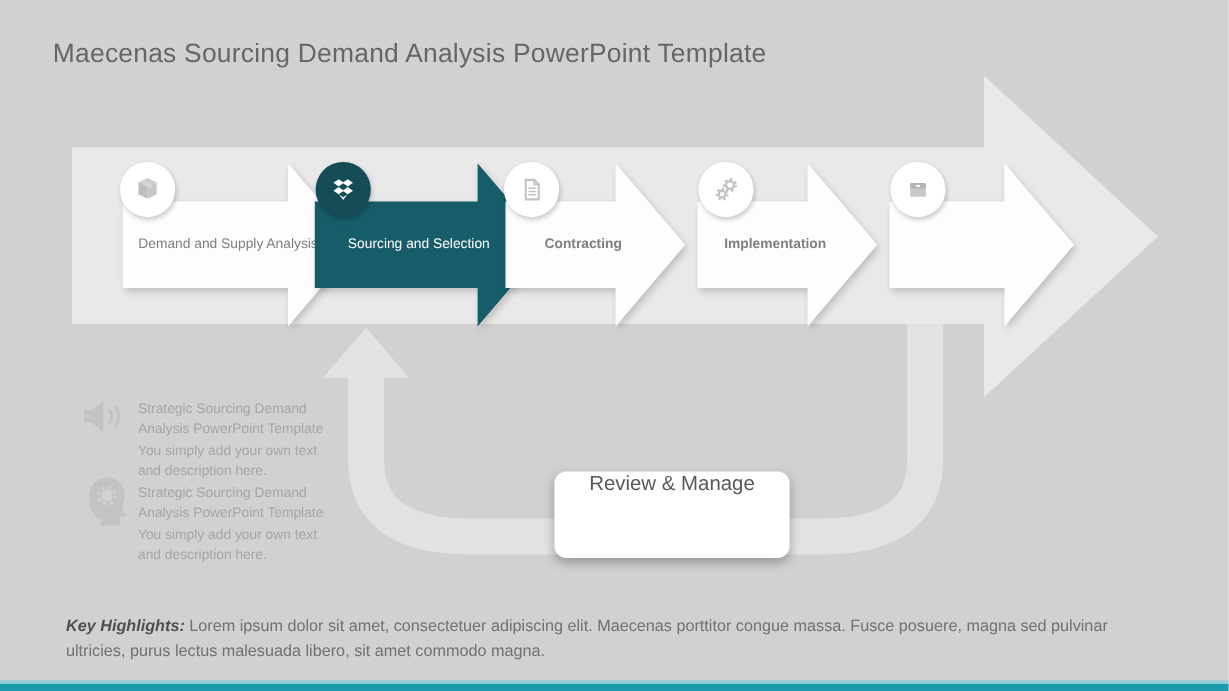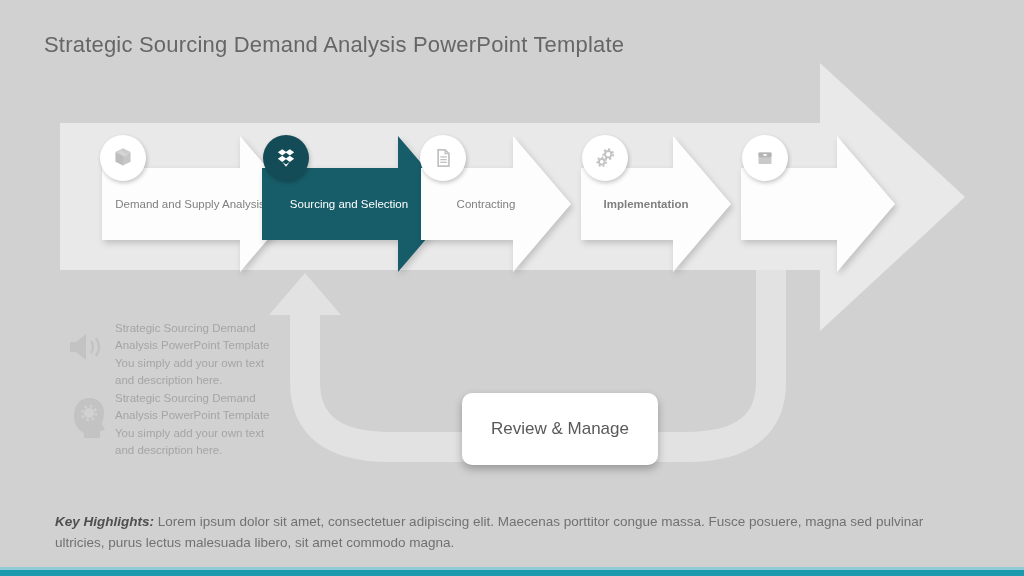--- a/index.html
+++ b/index.html
@@ -39,64 +39,64 @@
   .step-circle{
     position:absolute; top:135px; width:46px; height:46px; border-radius:50%;
     background:#ffffff; box-shadow:1px 2px 4px rgba(0,0,0,.22);
     display:flex; align-items:center; justify-content:center; z-index:5;
   }
   .step-circle.teal{background:#134b57;}
   
   .review-box{
     position:absolute; left:462px; top:393px; width:196px; height:72px;
     background:#ffffff; border-radius:10px; box-shadow:0 4px 9px rgba(0,0,0,.28);
-    display:flex; align-items:center; justify-content:center;
+    display:flex; justify-content:center;
     font-size:17px; color:#595959; z-index:6;
   }
   
   .note-icon{position:absolute;}
   .note-text{
     position:absolute; left:115px; width:190px;
-    font-size:11.5px; line-height:17.3px; color:#a5a5a5; white-space:pre-line;
+    font-size:11.5px; line-height:17.3px; color:#a5a5a5; white-space:pre-line;margin-top:13px;
   }
   
   .highlights{
     position:absolute; left:55px; top:511px; width:918px;
     font-size:13.5px; line-height:21px; color:#717171;
   }
   .highlights .hl-label{font-weight:bold; font-style:italic; color:#4f4f4f;}
   
   .bar-light{position:absolute; left:0; bottom:6px; width:1024px; height:3px; background:#8fccd4;}
   .bar-dark{position:absolute; left:0; bottom:0; width:1024px; height:6px; background:#1b9aae;}
 </style>
 </head>
 <body>
 
 <div class="slide">
 
-  <div class="title">Strategic Sourcing Demand Analysis PowerPoint Template</div>
+  <div class="title">Maecenas Sourcing Demand Analysis PowerPoint Template</div>
 
   <div class="big-arrow"></div>
 
   <svg class="loop-svg" viewBox="0 0 540 210">
     <path d="M 45 49 L 45 117 Q 45 182 130 182 L 426 182 Q 511 182 511 117 L 511 5" fill="none" stroke="#e2e2e2" stroke-width="30"></path>
     <polygon points="45,8 9,50 81,50" fill="#e2e2e2"></polygon>
   </svg>
 
   <div class="chevron" style="left:102px; width:152px;padding-left:44px;">
     <div class="shape"></div>
     <div class="label">Demand and Supply Analysis</div>
   </div>
 
   <div class="chevron active" style="left:262px; width:151px;padding-left:43px;">
     <div class="shape"></div>
     <div class="label">Sourcing and Selection</div>
   </div>
 
-  <div class="chevron" style="left:421px; width:150px;">
+  <div class="chevron" style="left:421px; width:150px;font-weight:bold;">
     <div class="shape"></div>
     <div class="label">Contracting</div>
   </div>
 
   <div class="chevron" style="left:581px; width:150px;font-weight:bold;">
     <div class="shape"></div>
     <div class="label">Implementation</div>
   </div>
 
   <div class="chevron" style="left:741px; width:154px;">

